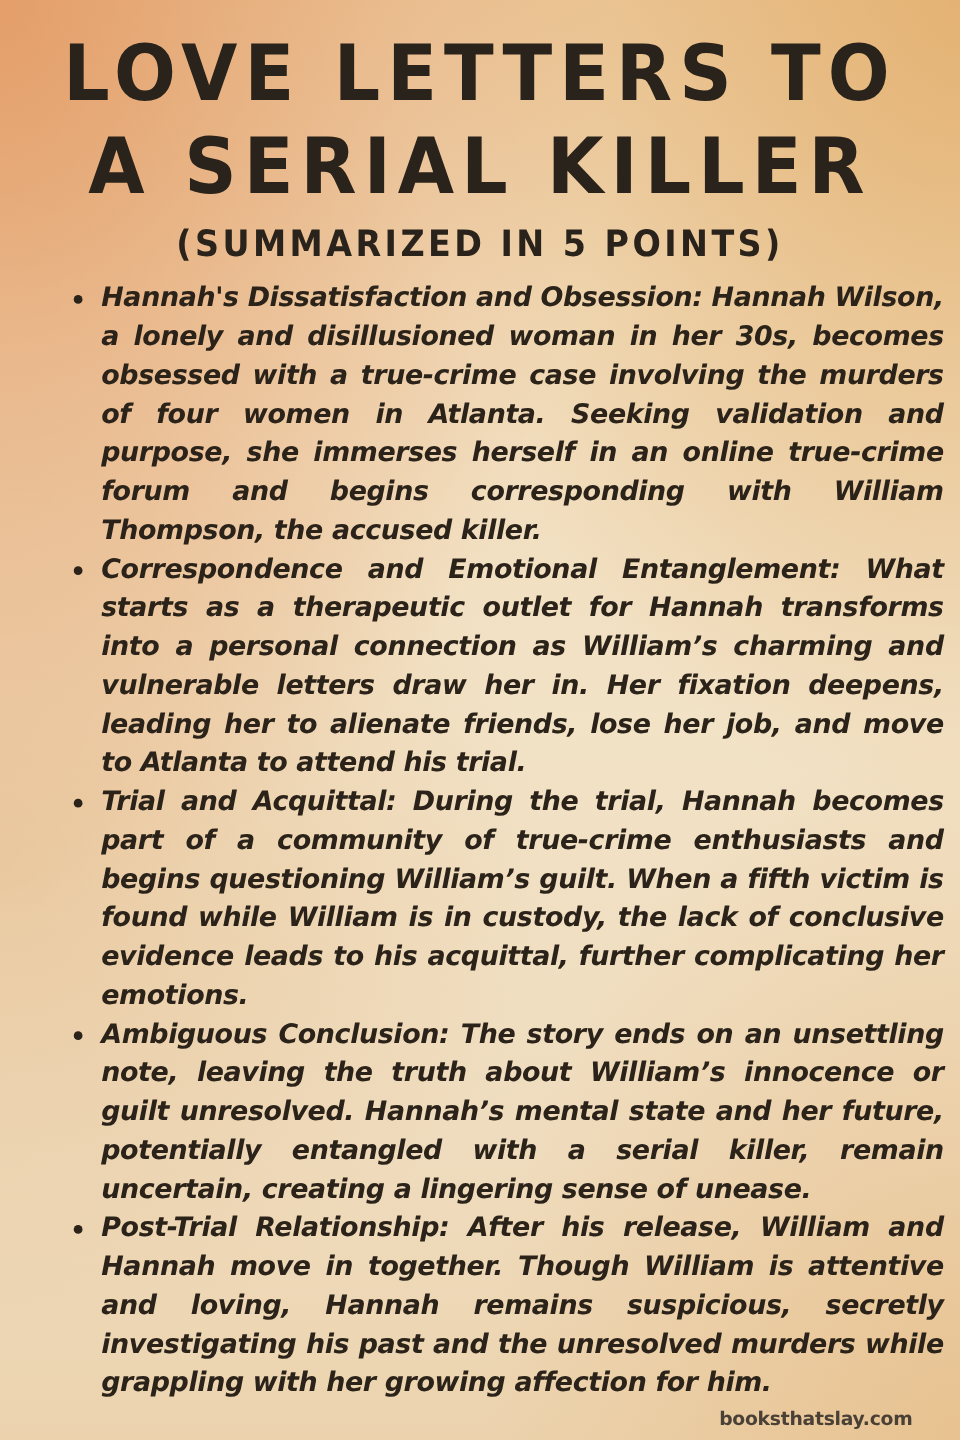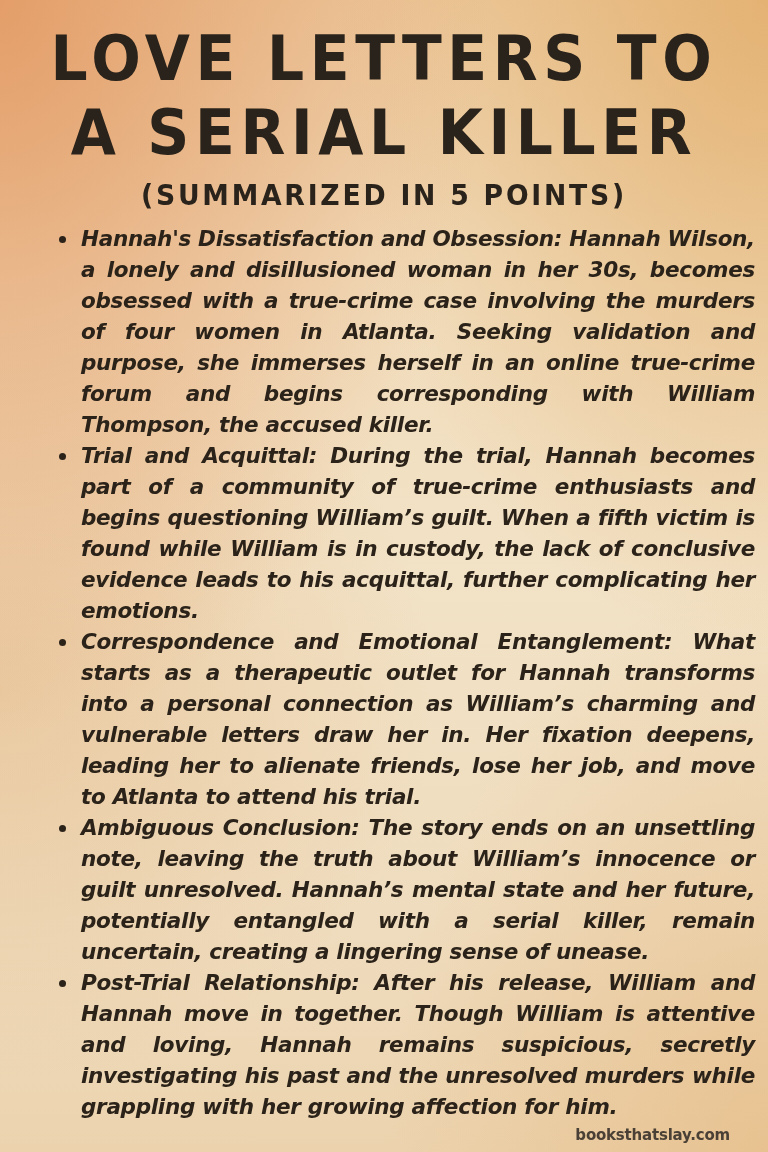--- a/index.html
+++ b/index.html
@@ -71,19 +71,19 @@
 <body>
 
 <div class="title">
   <div>LOVE LETTERS TO</div>
   <div>A SERIAL KILLER</div>
 </div>
 <div class="subtitle">(SUMMARIZED IN 5 POINTS)</div>
 
 <ul class="points">
   <li><span class="bullet"></span><span>Hannah's Dissatisfaction and Obsession: Hannah Wilson, a lonely and disillusioned woman in her 30s, becomes obsessed with a true-crime case involving the murders of four women in Atlanta. Seeking validation and purpose, she immerses herself in an online true-crime forum and begins corresponding with William Thompson, the accused killer.</span></li>
+  <li><span class="bullet"></span><span>Correspondence and Emotional Entanglement: What starts as a therapeutic outlet for Hannah transforms into a personal connection as William’s charming and vulnerable letters draw her in. Her fixation deepens, leading her to alienate friends, lose her job, and move to Atlanta to attend his trial.</span></li>
   <li><span class="bullet"></span><span>Trial and Acquittal: During the trial, Hannah becomes part of a community of true-crime enthusiasts and begins questioning William’s guilt. When a fifth victim is found while William is in custody, the lack of conclusive evidence leads to his acquittal, further complicating her emotions.</span></li>
-  <li><span class="bullet"></span><span>Correspondence and Emotional Entanglement: What starts as a therapeutic outlet for Hannah transforms into a personal connection as William’s charming and vulnerable letters draw her in. Her fixation deepens, leading her to alienate friends, lose her job, and move to Atlanta to attend his trial.</span></li>
   <li><span class="bullet"></span><span>Ambiguous Conclusion: The story ends on an unsettling note, leaving the truth about William’s innocence or guilt unresolved. Hannah’s mental state and her future, potentially entangled with a serial killer, remain uncertain, creating a lingering sense of unease.</span></li>
   <li><span class="bullet"></span><span>Post-Trial Relationship: After his release, William and Hannah move in together. Though William is attentive and loving, Hannah remains suspicious, secretly investigating his past and the unresolved murders while grappling with her growing affection for him.</span></li>
 </ul>
 
 <div class="credit">booksthatslay.com</div>
 
 </body></html>

